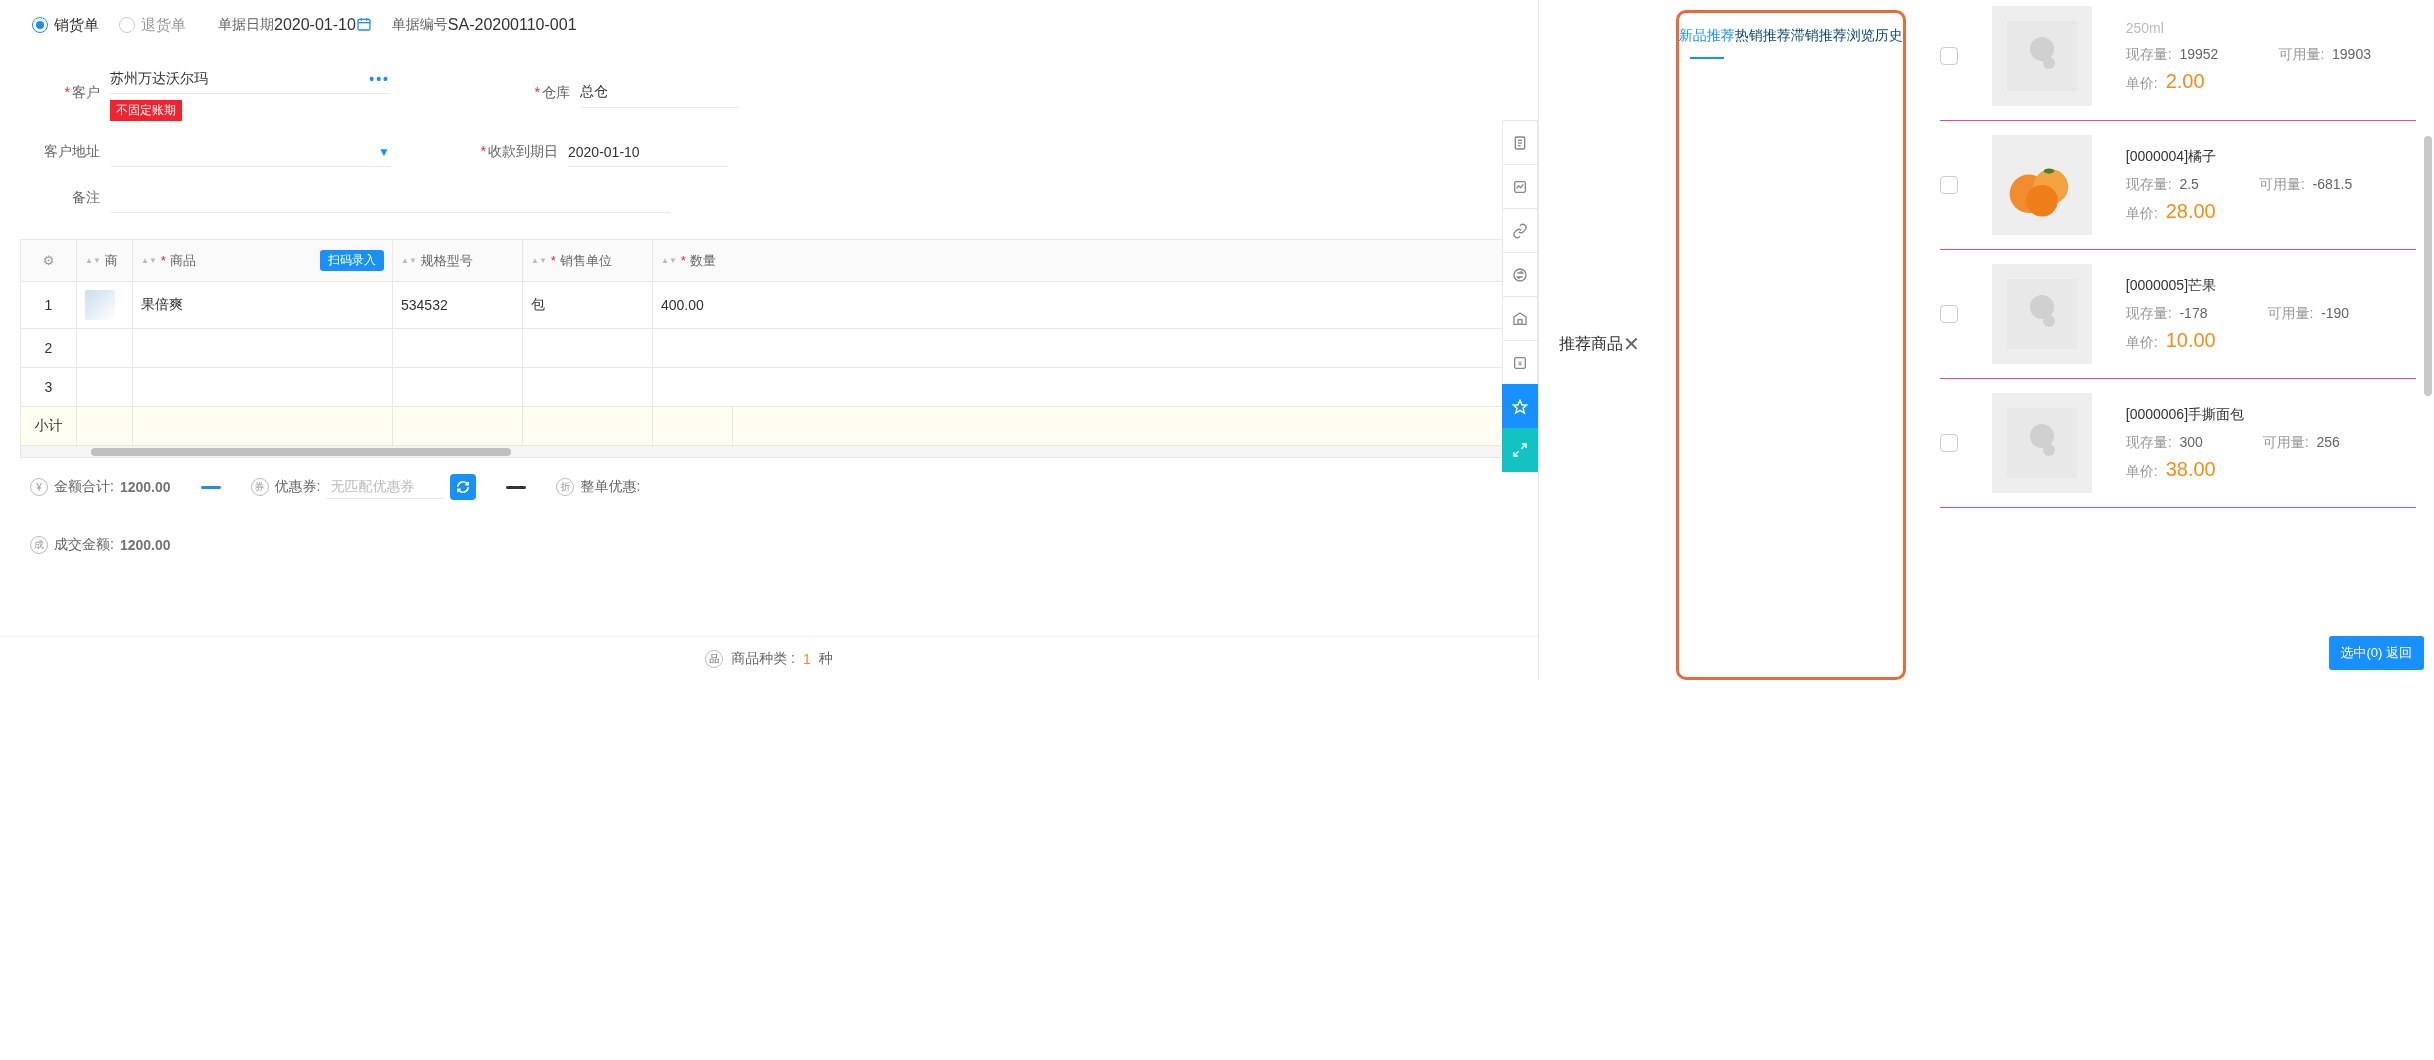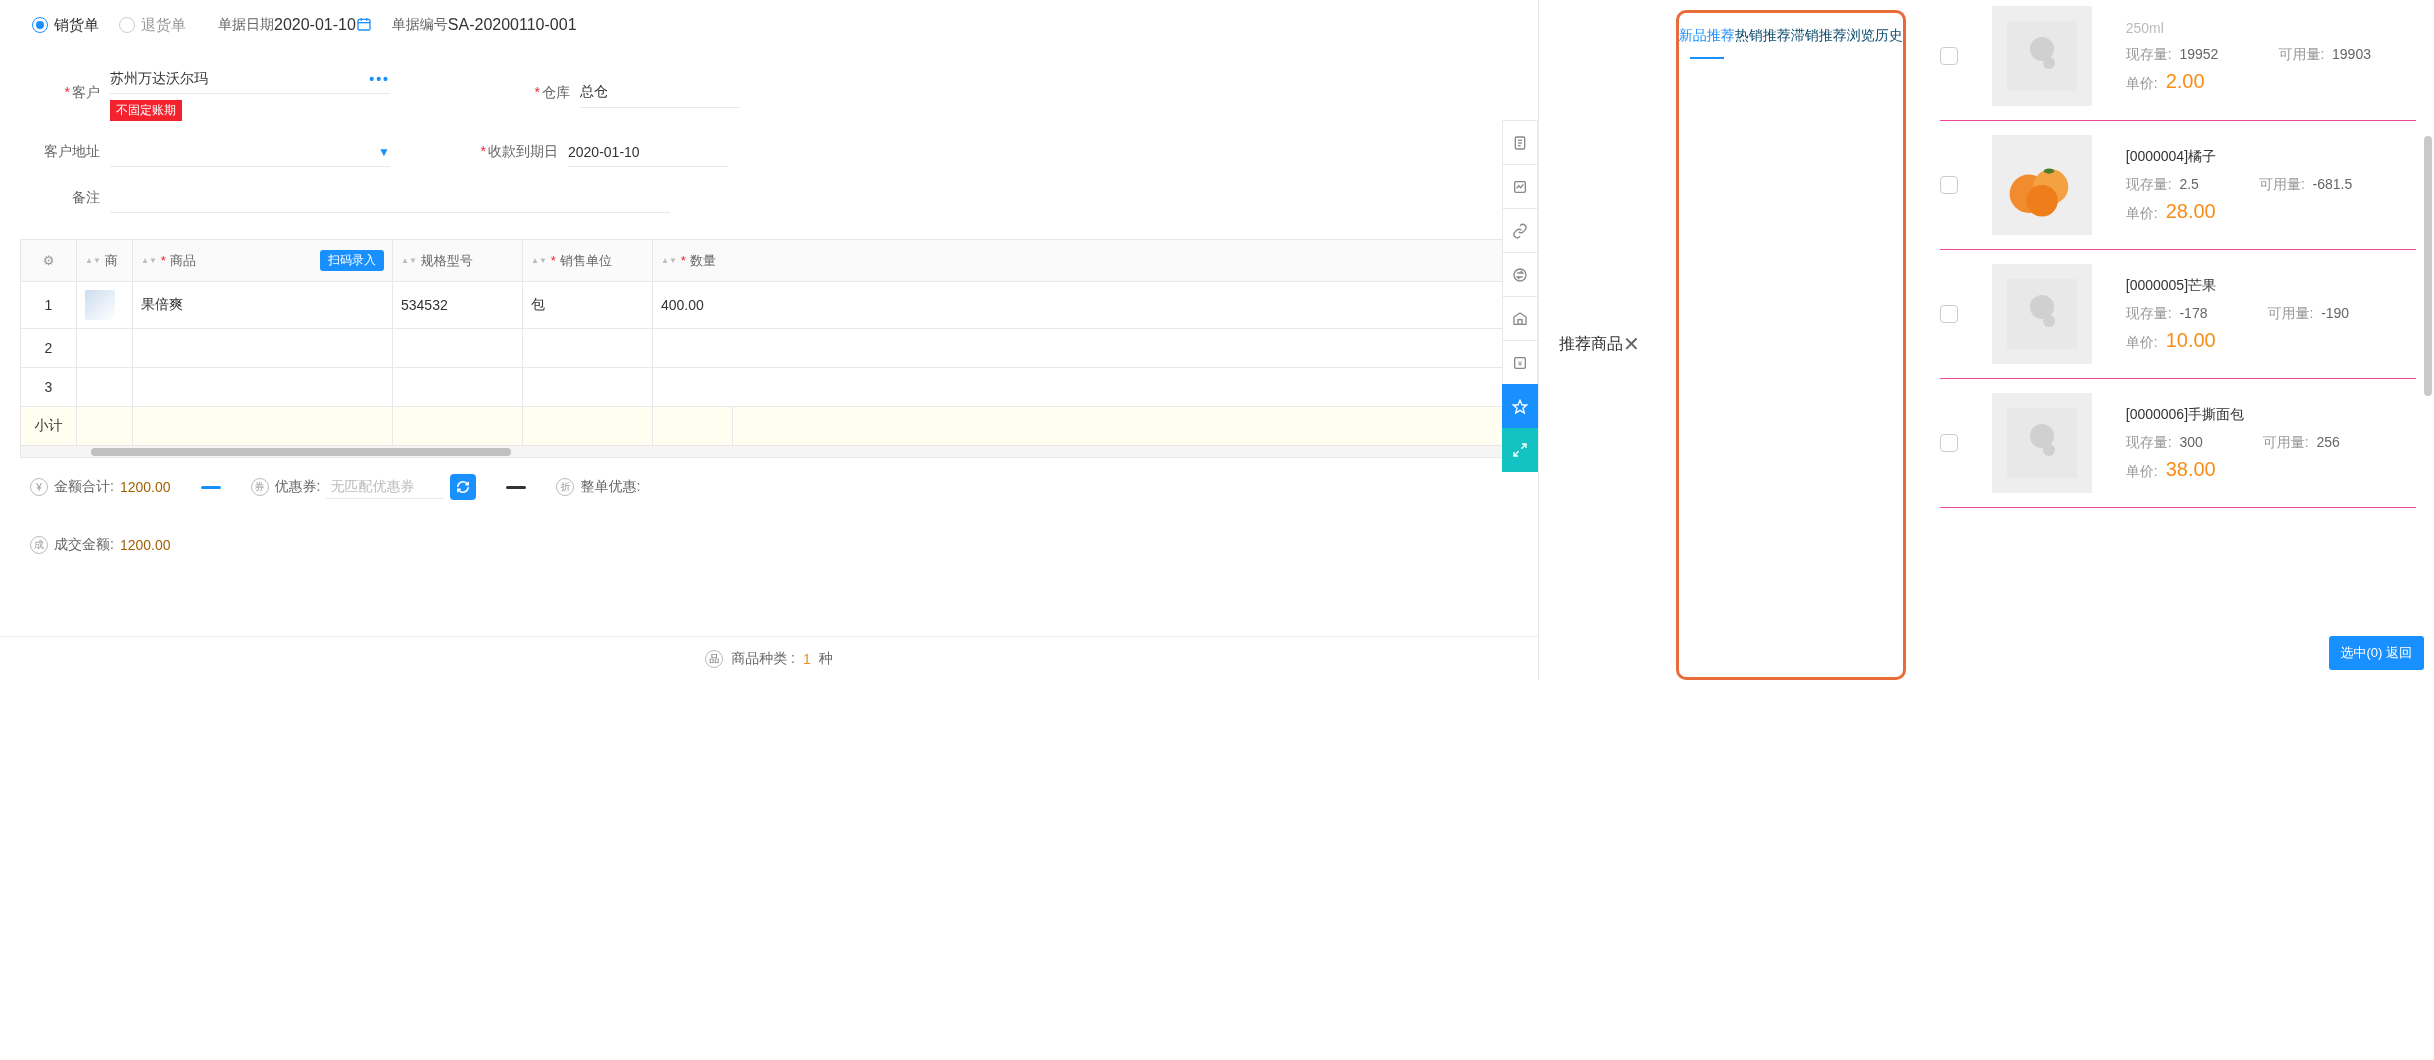--- a/index.html
+++ b/index.html
@@ -54,21 +54,21 @@
 .subtotal-row { display:flex; background:#fffef0; }
 .subtotal-row .td { border-right:1px solid #e8e8e8; }
 .prod-thumb { width:30px; height:30px; background:linear-gradient(135deg,#cde,#fff); border-radius:2px; }
 .hscroll { height:12px; background:#f5f5f5; border-top:1px solid #e8e8e8; position:relative; }
 .hscroll-thumb { position:absolute; left:70px; width:420px; height:8px; top:2px; background:#c0c0c0; border-radius:4px; }
 
 
 .totals { padding: 16px 30px; display:flex; flex-wrap:wrap; gap: 18px 30px; align-items:center; }
 .total-item { display:flex; align-items:center; gap:6px; color:#666; }
 .total-item .icon-circ { width:18px;height:18px;border:1px solid #bbb;border-radius:50%;display:inline-flex;align-items:center;justify-content:center;font-size:10px;color:#999; }
-.total-item .val { color:#a16207; }
+.total-item .val { color:#737373;font-weight:bold; }
 .dash { width:20px; height:3px; background:#1890ff; border-radius:2px; }
 .coupon-input { border-bottom:1px solid #e8e8e8; padding:2px 30px 2px 4px; color:#bbb; }
 .refresh-btn { width:26px;height:26px;background:#1890ff;border-radius:4px;display:inline-flex;align-items:center;justify-content:center;color:#fff; }
 
 
 .side-toolbar { position:absolute; right:0; top:120px; width:36px; display:flex; flex-direction:column; }
 .side-btn { width:36px; height:44px; border:1px solid #e8e8e8; border-bottom:none; background:#fff; display:flex; align-items:center; justify-content:center; color:#888; cursor:pointer; }
 .side-btn:last-child{border-bottom:1px solid #e8e8e8;}
 .side-btn.blue{background:#1890ff;color:#fff;border-color:#1890ff;}
 .side-btn.green{background:#13c2c2;color:#fff;border-color:#13c2c2;}

